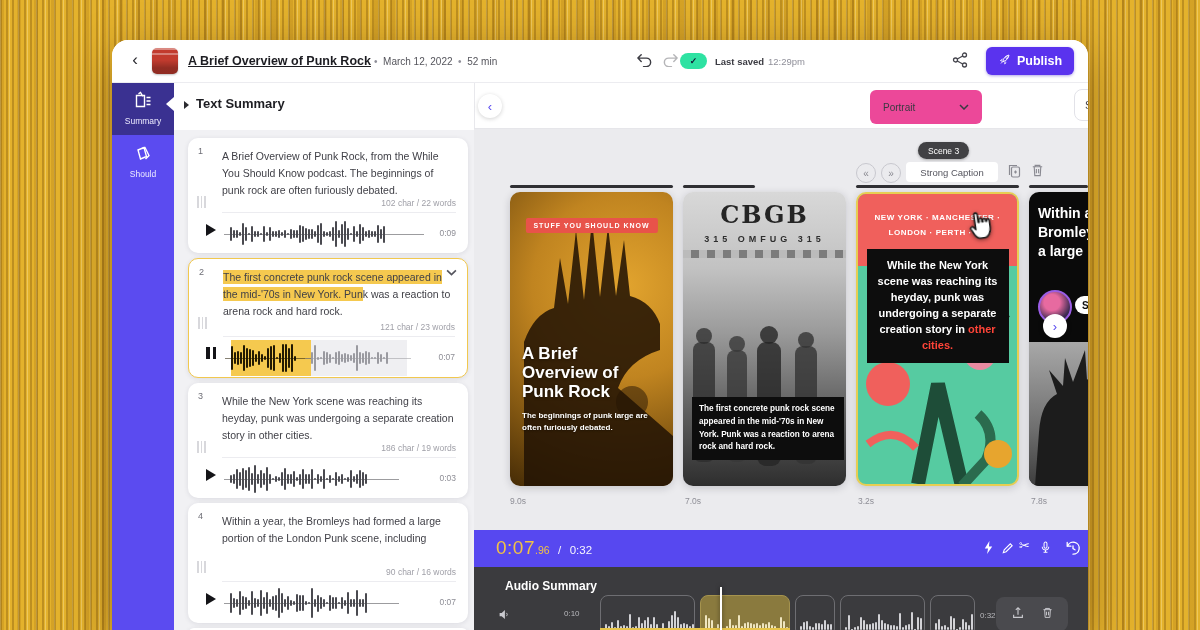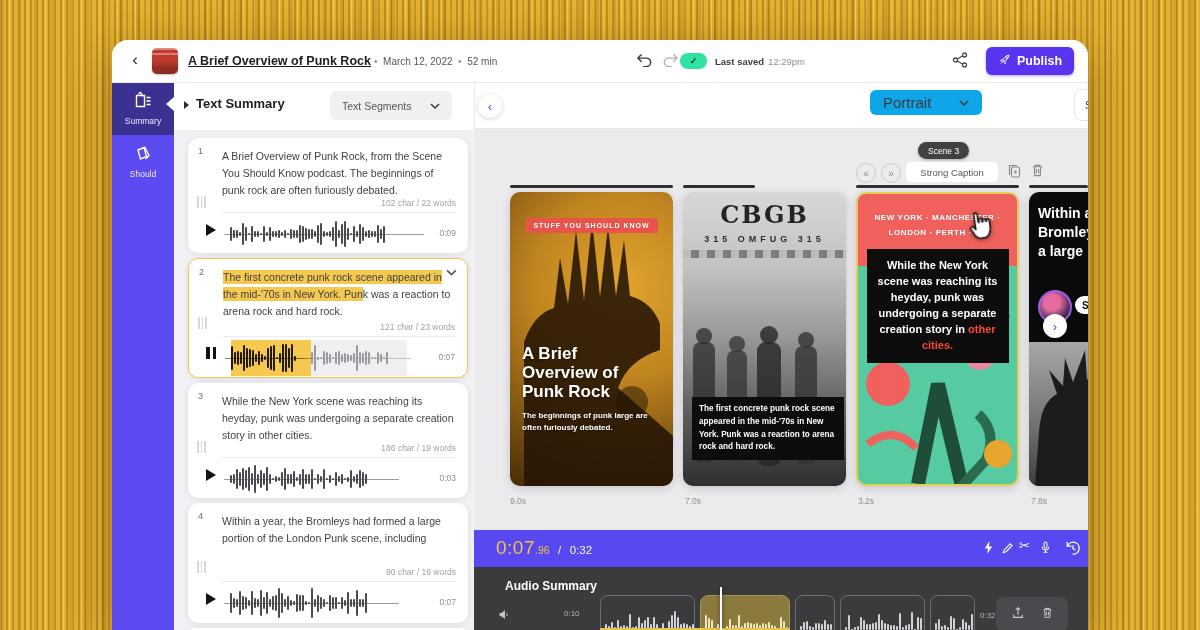--- a/index.html
+++ b/index.html
@@ -54,21 +54,21 @@
   .segtime{position:absolute;right:12px;font-size:8.5px;color:#8e8e96;}
   .hl{background:#F5C94F;padding:1px 0;}
   .wfbox{position:absolute;left:42px;display:flex;height:36px;align-items:center;}
   .wf{display:flex;align-items:center;position:relative;height:100%;}
   .wf::before{content:'';position:absolute;left:-6px;right:-4px;top:50%;height:1px;background:currentColor;opacity:.55;}
   .wf i,.wfa i{width:2px;margin-right:1px;background:currentColor;border-radius:1px;flex:0 0 auto;}
   
   .rightbar{position:absolute;left:362px;top:42px;width:614px;height:46px;background:#fff;border-bottom:1px solid #e6e6ea;z-index:10;}
   .vdiv{position:absolute;left:362px;top:42px;width:1px;height:46px;background:#e8e8ec;z-index:11;}
   .collapsebtn{position:absolute;left:366px;top:54px;width:24px;height:24px;border-radius:50%;background:#fff;box-shadow:0 1px 4px rgba(0,0,0,.18);color:#5B4BF0;font-size:13px;display:flex;align-items:center;justify-content:center;z-index:12;cursor:pointer;}
-  .portdrop{position:absolute;left:396px;top:8px;width:112px;height:25px;background:#0ea5e9;border-radius:6px;display:flex;align-items:center;justify-content:space-between;padding:0 13px;box-sizing:border-box;font-size:15px;color:#3a3a42;cursor:pointer;}
+  .portdrop{position:absolute;left:396px;top:8px;width:112px;height:34px;background:#ec4899;border-radius:6px;display:flex;align-items:center;justify-content:space-between;padding:0 13px;box-sizing:border-box;font-size:10px;color:#3a3a42;cursor:pointer;}
   .fontgroup{position:absolute;left:600px;top:7px;width:150px;height:32px;background:#fff;border:1px solid #E2E2E8;border-radius:8px;display:flex;align-items:center;box-sizing:border-box;padding:0 10px;gap:7px;cursor:pointer;}
   .fontgroup .fname{font-size:10.5px;color:#3a3a42;}
   
   .scenearea{position:absolute;left:362px;top:88px;width:614px;height:402px;background:#EBEBEE;}
   .scenetip{position:absolute;left:444px;top:14px;height:17px;padding:0 10px;border-radius:9px;background:#414144;color:#fff;font-size:8.5px;display:flex;align-items:center;box-shadow:0 1px 3px rgba(0,0,0,.3);}
   .navcirc{position:absolute;top:35px;width:18px;height:18px;border:1px solid #c8c8ce;border-radius:50%;color:#8a8a92;font-size:10px;display:flex;align-items:center;justify-content:center;cursor:pointer;}
   .capstyle{position:absolute;left:432px;top:34px;width:92px;height:20px;background:#fff;border-radius:4px;font-size:9.5px;color:#55555e;display:flex;align-items:center;justify-content:center;cursor:pointer;}
   .rowicon{position:absolute;top:34px;cursor:pointer;}
   .progline{position:absolute;top:57px;height:2.5px;background:#303034;border-radius:2px;}
   .scard{position:absolute;top:64px;width:163px;height:294px;border-radius:10px;overflow:hidden;box-shadow:0 2px 8px rgba(20,20,40,.18);background:#222;}
@@ -171,36 +171,30 @@
           </svg></span>
       <span>Should</span>
     </div>
   </div>
   <div class="notch"></div>
 
   <div class="textpanel">
     <div class="tphead">
       <div class="tparrow"></div>
       <div class="tptitle">Text Summary</div>
-      <div class="tsdrop">
-        <span>Text Segments</span>
-        <svg width="10" height="6" viewBox="0 0 10 6">
-            <path d="M1 1 L5 5 L9 1" stroke="#3a3a42" stroke-width="1.5" fill="none"></path>
-          </svg>
-      </div>
     </div>
 
     <div class="segcard" style="top:56px;height:115px;">
       <div class="segnum">1</div>
       <div class="draghandle">
           <i></i>
           <i></i>
           <i></i>
         </div>
-      <div class="segtext">A Brief Overview of Punk Rock, from the Scene You Should Know podcast. The beginnings of punk rock are often furiously debated.</div>
+      <div class="segtext">A Brief Overview of Punk Rock, from the While You Should Know podcast. The beginnings of punk rock are often furiously debated.</div>
       <div class="segmeta" style="top:60px;">102 char / 22 words</div>
       <div class="segdiv" style="top:74px;"></div>
       <div class="playtri" style="top:86px;"></div>
       <div class="wfbox" style="top:78px;width:190px;color:#4a4a50;">
           <div class="wf" style="width:190px;">
             <i style="height:13.5px"></i>
             <i style="height:7.5px"></i>
             <i style="height:7.1px"></i>
             <i style="height:3.9px"></i>
             <i style="height:21.4px"></i>

